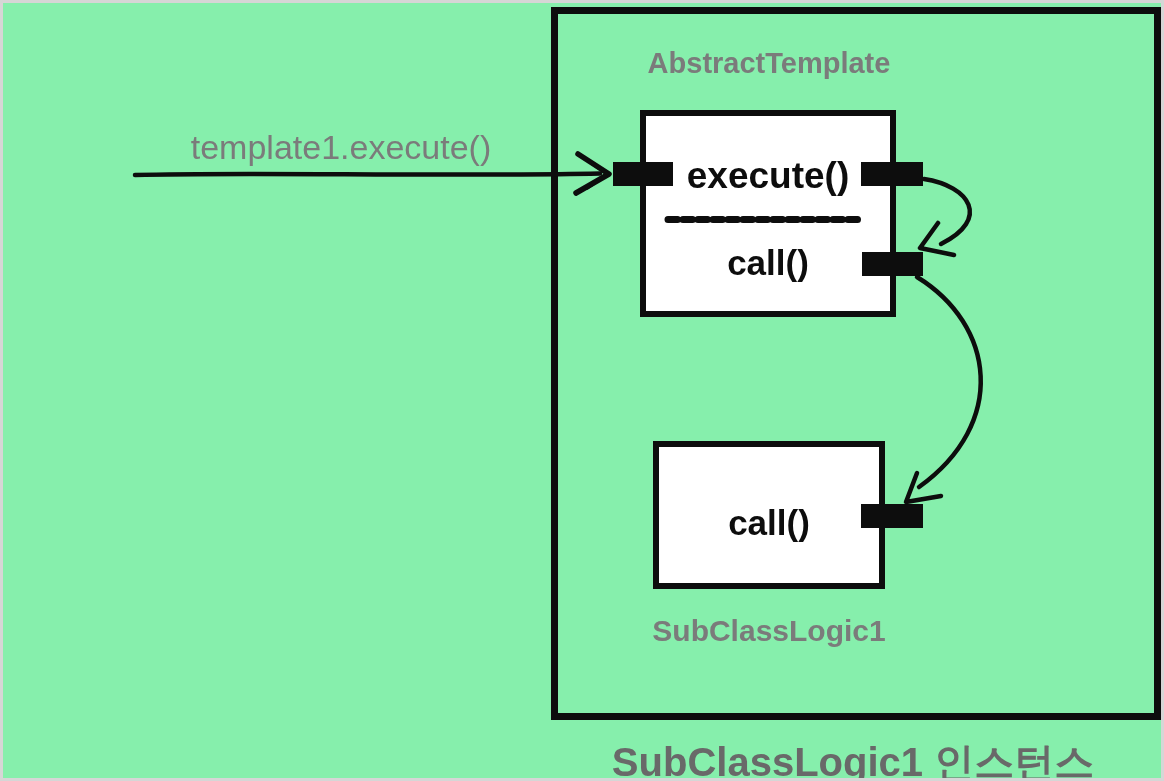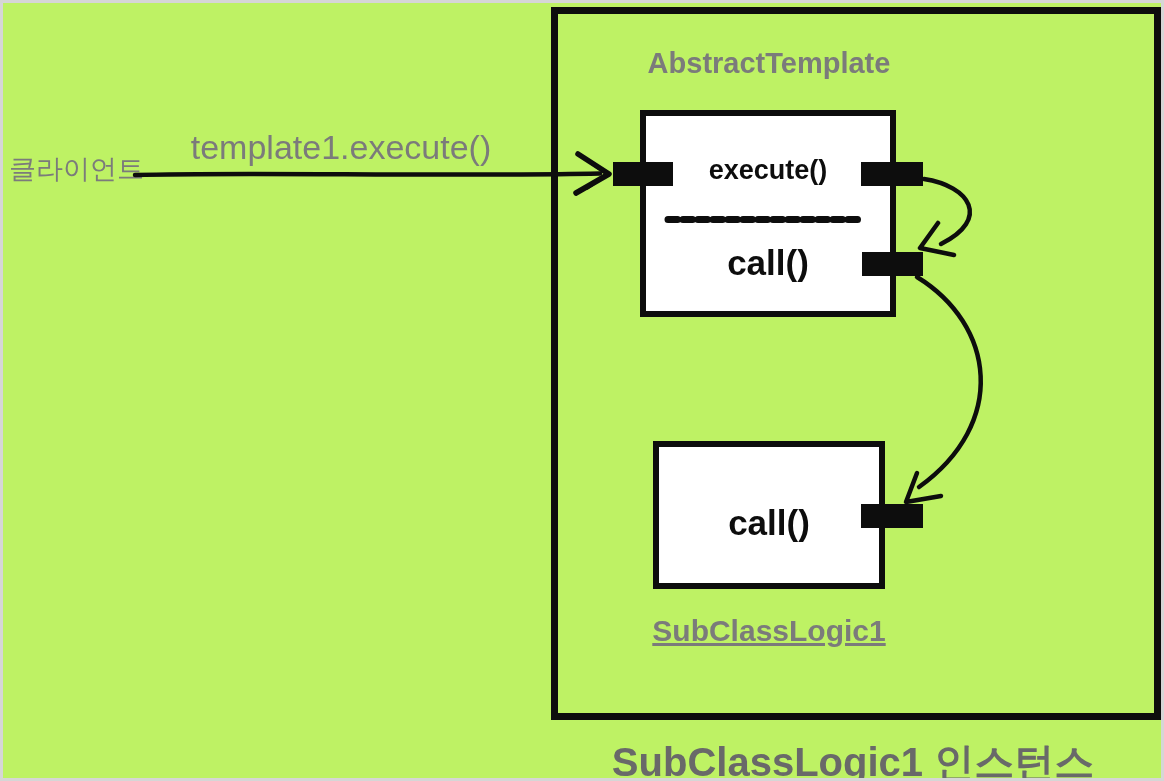--- a/index.html
+++ b/index.html
@@ -2,21 +2,21 @@
 <html style="--label-gray: #7b7b7b; --instance-label-gray: #696969; --stroke-black: #0d0d0d; --canvas-border: #d6d6d6;"><head>
 <meta charset="utf-8">
 <style>
   html, body { margin: 0; padding: 0; background: #ffffff; }
   * { box-sizing: border-box; }
 
   .canvas {
     position: relative;
     width: 1164px;
     height: 781px;
-    background: #bef264;
+    background: #86efac;
     border: 3px solid var(--canvas-border, #d6d6d6);
     overflow: hidden;
     font-family: "Liberation Sans", "DejaVu Sans", sans-serif;
   }
 
   .abs { position: absolute; }
 
   
   .outer-box {
     left: 548px; top: 4px; width: 610px; height: 713px;
@@ -46,24 +46,24 @@
 
   
   .lbl { white-space: nowrap; line-height: 1.15; }
   .gray { color: var(--label-gray, #7b7b7b); }
   .black { color: var(--stroke-black, #0d0d0d); }
   .center { transform: translateX(-50%); }
 
   .client-label       { left: 6px;    top: 151px; font-size: 27px; font-weight: 500; }
   .call-arrow-label   { left: 338px;  top: 125px; font-size: 34px; font-weight: 400; }
   .abstract-title     { left: 766px;  top: 44px;  font-size: 29px; font-weight: 700; }
-  .execute-label      { left: 765px;  top: 152px; font-size: 27px; font-weight: 700; }
+  .execute-label      { left: 765px;  top: 152px; font-size: 37px; font-weight: 700; }
   .call-label         { left: 765px;  top: 240px; font-size: 35px; font-weight: 700; }
   .subclass-call-label{ left: 766px;  top: 500px; font-size: 35px; font-weight: 700; }
-  .subclass-name      { left: 766px;  top: 611px; font-size: 30px; font-weight: 700; text-decoration: underline; }
+  .subclass-name      { left: 766px;  top: 611px; font-size: 30px; font-weight: 700; }
   .overriding-label   { left: 1002px; top: 366px; font-size: 27px; font-weight: 400; }
   .instance-label     {
     left: 850px; top: 736px; font-size: 40px; font-weight: 700;
     color: var(--instance-label-gray, #696969);
   }
 
   
   .arrows-layer {
     left: 0; top: 0; width: 1164px; height: 781px;
     z-index: 5; pointer-events: none;
@@ -89,21 +89,20 @@
 
   <div class="abs lbl black center subclass-call-label">call()</div>
 
   <div class="abs lbl gray center subclass-name">SubClassLogic1</div>
 
   <div class="abs port port-execute-left"></div>
   <div class="abs port port-execute-right"></div>
   <div class="abs port port-call-right"></div>
   <div class="abs port port-subcall-right"></div>
 
-  <div class="abs lbl gray client-label">클라이언트</div>
 
   <div class="abs lbl gray center call-arrow-label">template1.execute()</div>
 
 
   <div class="abs lbl center instance-label">SubClassLogic1 인스턴스</div>
 
   <svg class="abs arrows-layer" width="1164" height="781" viewBox="0 0 1164 781" fill="none" stroke="currentColor" stroke-linecap="round" stroke-linejoin="round">
 
     <line x1="665" y1="216.5" x2="857" y2="216.5" stroke-width="7" stroke-dasharray="9.5 5.5"></line>
 

